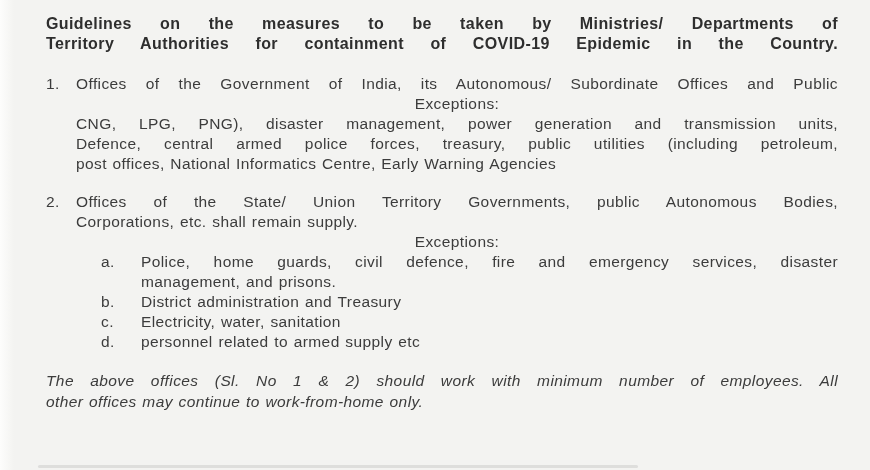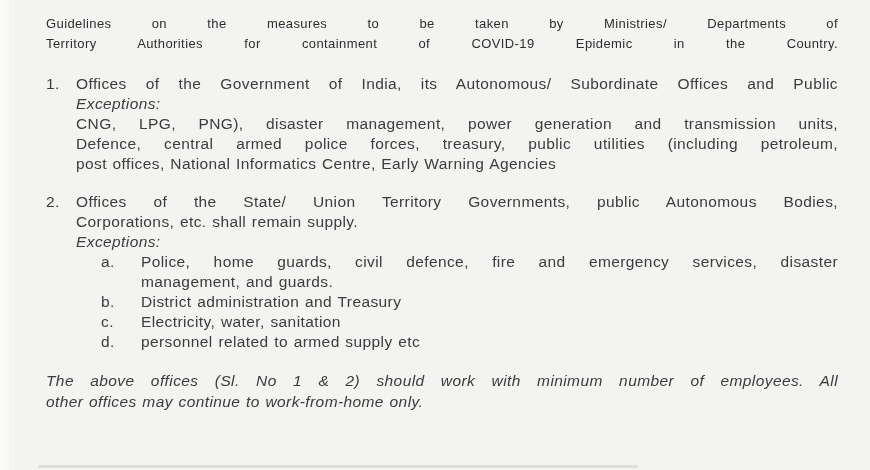--- a/index.html
+++ b/index.html
@@ -24,43 +24,43 @@
     top: 14px;
     width: 792px;
     color: #3c3c3c;
     font-size: 15.5px;
     line-height: 20px;
     letter-spacing: 0.4px;
     word-spacing: 1px;
     filter: blur(0.3px);
   }
   .heading {
-    font-weight: normal;
-    font-size: 13px;
+    font-weight: bold;
+    font-size: 16px;
     color: #2e2e2e;
     letter-spacing: 0.4px;
     word-spacing: 2px;
     margin-bottom: 20px;
   }
   .j {
     text-align: justify;
     text-align-last: justify;
   }
   .item {
     position: relative;
     padding-left: 30px;
     margin-bottom: 18px;
   }
   .num {
     position: absolute;
     left: 0;
     top: 0;
   }
   .exc-label {
-    font-style: italic;
+    text-align: center;
   }
   .sub {
     position: relative;
     padding-left: 40px;
     margin-left: 25px;
   }
   .letter {
     position: absolute;
     left: 0;
     top: 0;
@@ -102,21 +102,21 @@
 
     <div class="item">
       <span class="num">2.</span>
       <div class="j">Offices of the State/ Union Territory Governments, public Autonomous Bodies,</div>
       <div>Corporations, etc. shall remain supply.</div>
       <div class="exc-label">Exceptions:</div>
 
       <div class="sub">
         <span class="letter">a.</span>
         <div class="j">Police, home guards, civil defence, fire and emergency services, disaster</div>
-        <div>management, and guards.</div>
+        <div>management, and prisons.</div>
       </div>
 
       <div class="sub">
         <span class="letter">b.</span>
         <div>District administration and Treasury</div>
       </div>
 
       <div class="sub">
         <span class="letter">c.</span>
         <div>Electricity, water, sanitation</div>

